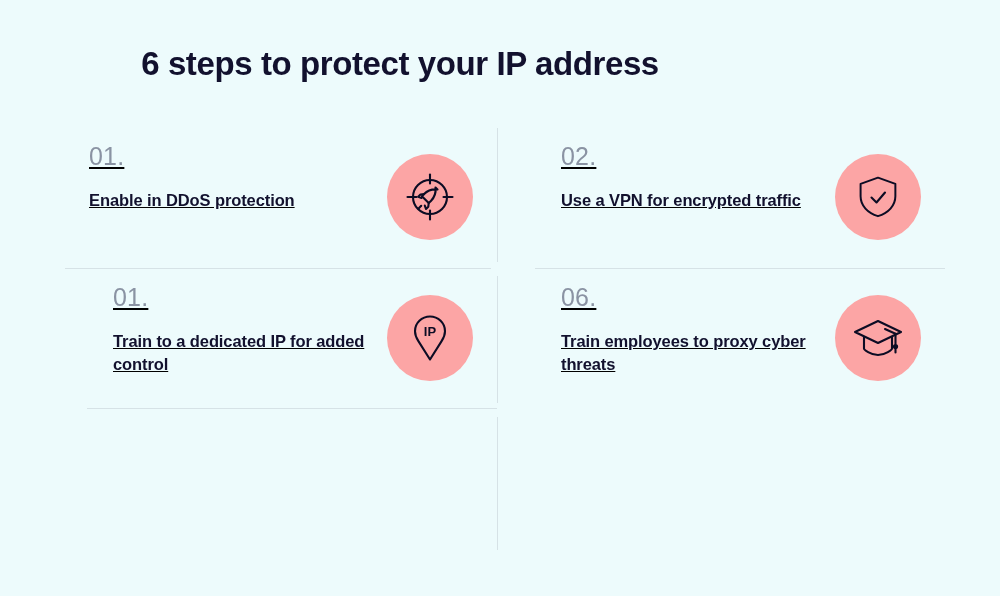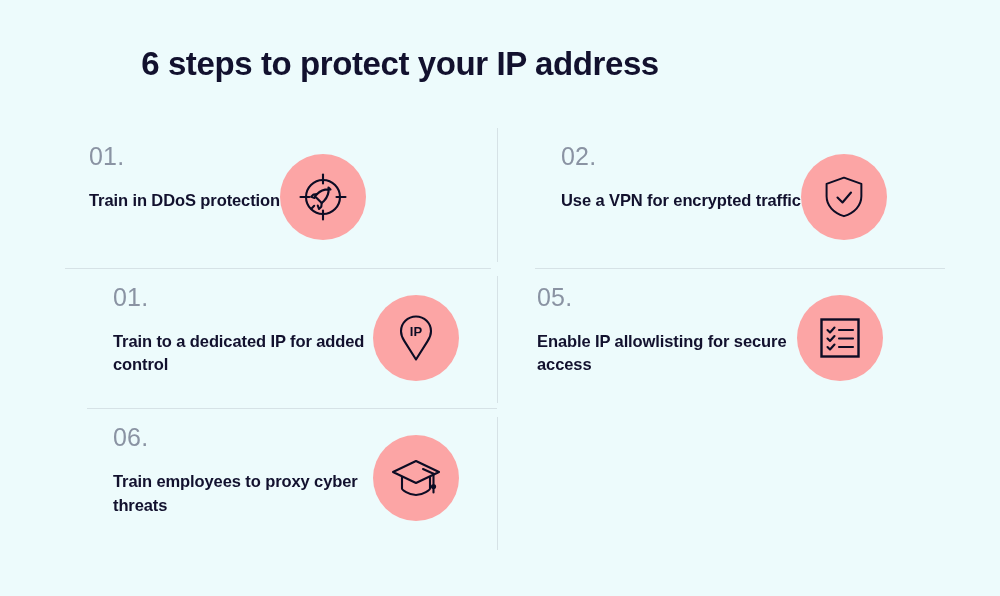--- a/index.html
+++ b/index.html
@@ -48,22 +48,23 @@
     display: grid;
     grid-template-columns: 432px 432px;
     grid-template-rows: 1fr 1fr 1fr;
     column-gap: 16px;
   }
 
   .cell {
     position: relative;
     display: flex;
     align-items: flex-start;
-    justify-content: flex-start;
+    justify-content: space-between;
     padding: 14px 0 0 24px;
+    text-decoration: underline;
   }
 
   .cell.col-right { padding-left: 48px; }
 
   
   .cell.rule::after {
     content: "";
     position: absolute;
     left: 0;
     right: 0;
@@ -166,21 +167,21 @@
   <div class="vdivider">
     <span class="gap g1"></span>
     <span class="gap g2"></span>
   </div>
 
   <div class="grid">
 
     <div class="cell col-left rule">
       <div class="text-block">
         <div class="step-number">01.</div>
-        <div class="step-label">Train in DDoS protection</div>
+        <div class="step-label">Enable in DDoS protection</div>
       </div>
       <div class="icon-badge">
         <span>
           <svg viewBox="0 0 54 54" aria-hidden="true">
             <circle class="st" cx="27" cy="27" r="17"></circle>
             <line class="st" x1="27" y1="4.5" x2="27" y2="13.5"></line>
             <line class="st" x1="27" y1="40.5" x2="27" y2="49.5"></line>
             <line class="st" x1="4.5" y1="27" x2="13.5" y2="27"></line>
             <line class="st" x1="40.5" y1="27" x2="49.5" y2="27"></line>
             <path class="st" d="M34.5 19.5c-5.6-.6-10.2 1.3-13.4 4.6l-2.2 2.2 6.8 6.8 2.2-2.2c3.3-3.2 5.2-7.8 4.6-13.4z"></path>
@@ -216,39 +217,20 @@
       <div class="icon-badge">
         <span>
           <svg viewBox="0 0 54 54" aria-hidden="true">
             <path class="st" d="M27 5.5c-8.3 0-15 6.6-15 14.7 0 3.6 1.3 6.6 3.4 9.9L27 48.5l11.6-18.4c2.1-3.3 3.4-6.3 3.4-9.9 0-8.1-6.7-14.7-15-14.7z"></path>
             <text x="27" y="25" text-anchor="middle">IP</text>
           </svg>
         </span>
       </div>
     </div>
 
-    <div class="cell col-left">
-      <div class="text-block">
-        <div class="step-number">05.</div>
-        <div class="step-label">Enable IP allowlisting for secure access</div>
-      </div>
-      <div class="icon-badge">
-        <span>
-          <svg viewBox="0 0 54 54" aria-hidden="true">
-            <rect class="st-sq" x="8.5" y="8.5" width="37" height="37"></rect>
-            <polyline class="st" points="14.5,19 17,21.5 21.5,16.5"></polyline>
-            <polyline class="st" points="14.5,27.5 17,30 21.5,25"></polyline>
-            <polyline class="st" points="14.5,36 17,38.5 21.5,33.5"></polyline>
-            <line class="st" x1="26" y1="19" x2="40" y2="19"></line>
-            <line class="st" x1="26" y1="27.5" x2="40" y2="27.5"></line>
-            <line class="st" x1="26" y1="36" x2="40" y2="36"></line>
-          </svg>
-        </span>
-      </div>
-    </div>
 
     <div class="cell col-right">
       <div class="text-block">
         <div class="step-number">06.</div>
         <div class="step-label">Train employees to proxy cyber threats</div>
       </div>
       <div class="icon-badge">
         <span>
           <svg viewBox="0 0 54 54" aria-hidden="true">
             <polygon class="st" points="27,10 50,21 27,32 4,21"></polygon>

